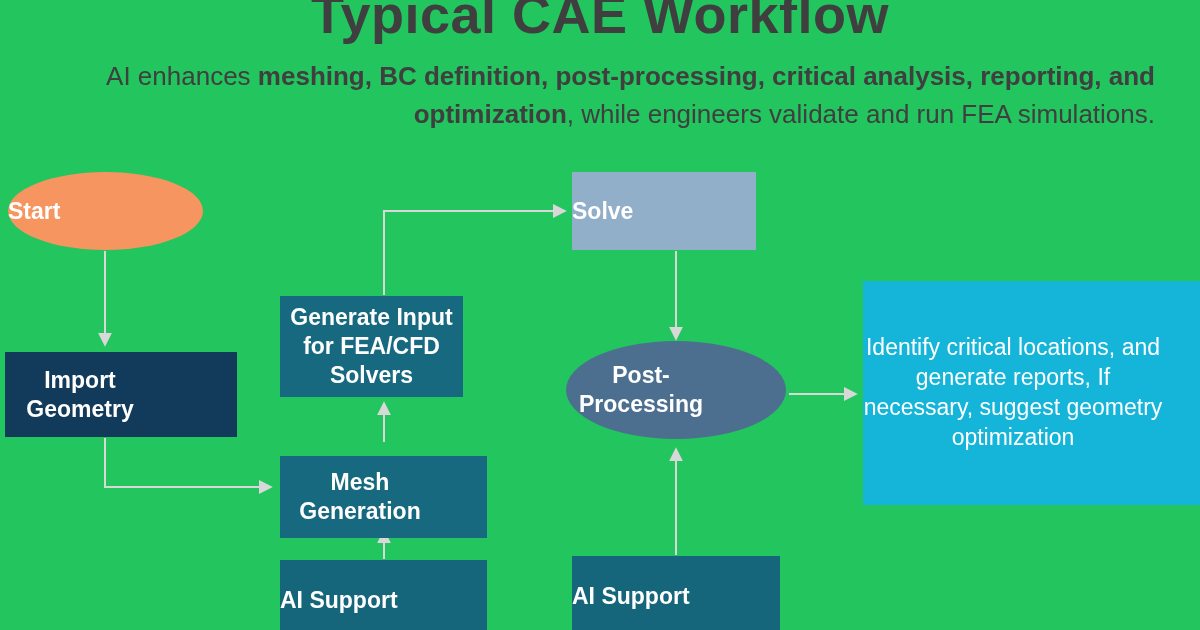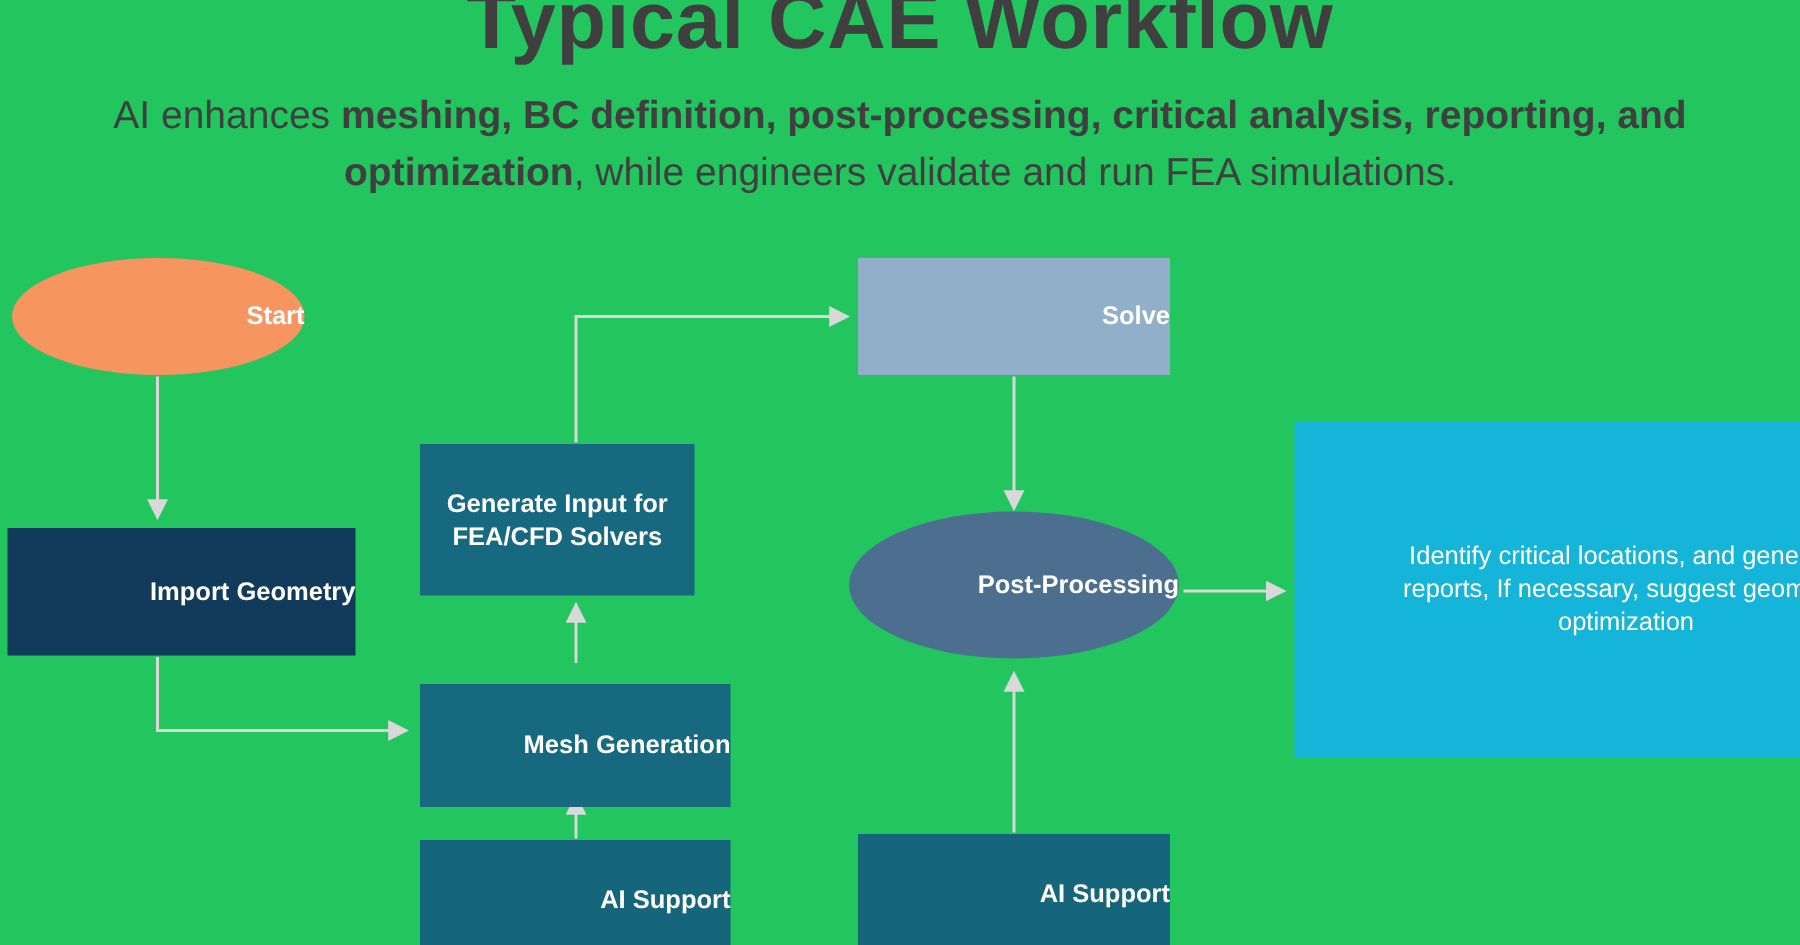--- a/index.html
+++ b/index.html
@@ -26,47 +26,47 @@
     letter-spacing: 0.5px;
     color: #3f3f3f;
     line-height: 1.05;
   }
   .subtitle {
     position: absolute;
     top: 58px;
     left: 50%;
     transform: translateX(-50%);
     width: 1110px;
-    text-align: center;
+    text-align: right;
     font-size: 26px;
     line-height: 1.45;
     color: #3f3f3f;
     font-weight: 400;
   }
   .subtitle b { font-weight: 700; }
 
   .node {
     position: absolute;
     display: flex;
     align-items: center;
-    justify-content: flex-end;
+    justify-content: flex-start;
     color: #ffffff;
-    font-size: 17px;
+    font-size: 23px;
     font-weight: 600;
     text-align: center;
     line-height: 1.25;
   }
   .ellipse { border-radius: 50%; }
 
   #node-start        { left: 8px;   top: 172px; width: 195px; height: 78px;  background: #f6955f; }
   #node-import       { left: 5px;   top: 352px; width: 232px; height: 85px;  background: #123a5a; }
   #node-generate     { left: 280px; top: 296px; width: 183px; height: 101px; background: #16697e; }
   #node-mesh         { left: 280px; top: 443px; width: 207px; height: 82px;  background: #16697e; margin-top: 13px; }
   #node-ai-left      { left: 280px; top: 560px; width: 207px; height: 80px;  background: #15657b; }
-  #node-solve        { left: 572px; top: 172px; width: 208px; height: 78px;  background: #92afc9; }
+  #node-solve        { left: 572px; top: 172px; width: 184px; height: 78px;  background: #92afc9; }
   #node-post         { left: 566px; top: 341px; width: 220px; height: 98px;  background: #4c6f90; }
   #node-ai-right     { left: 572px; top: 556px; width: 208px; height: 80px;  background: #15657b; }
   #node-output       { left: 863px; top: 281px; width: 371px; height: 224px; background: #14b5d9; font-weight: 400; }
 
   #node-import  .label { max-width: 150px; }
   #node-generate .label { max-width: 195px; }
   #node-mesh    .label { max-width: 160px; }
   #node-post    .label { max-width: 150px; }
   #node-output  .label { max-width: 300px; line-height: 1.3; }
 

